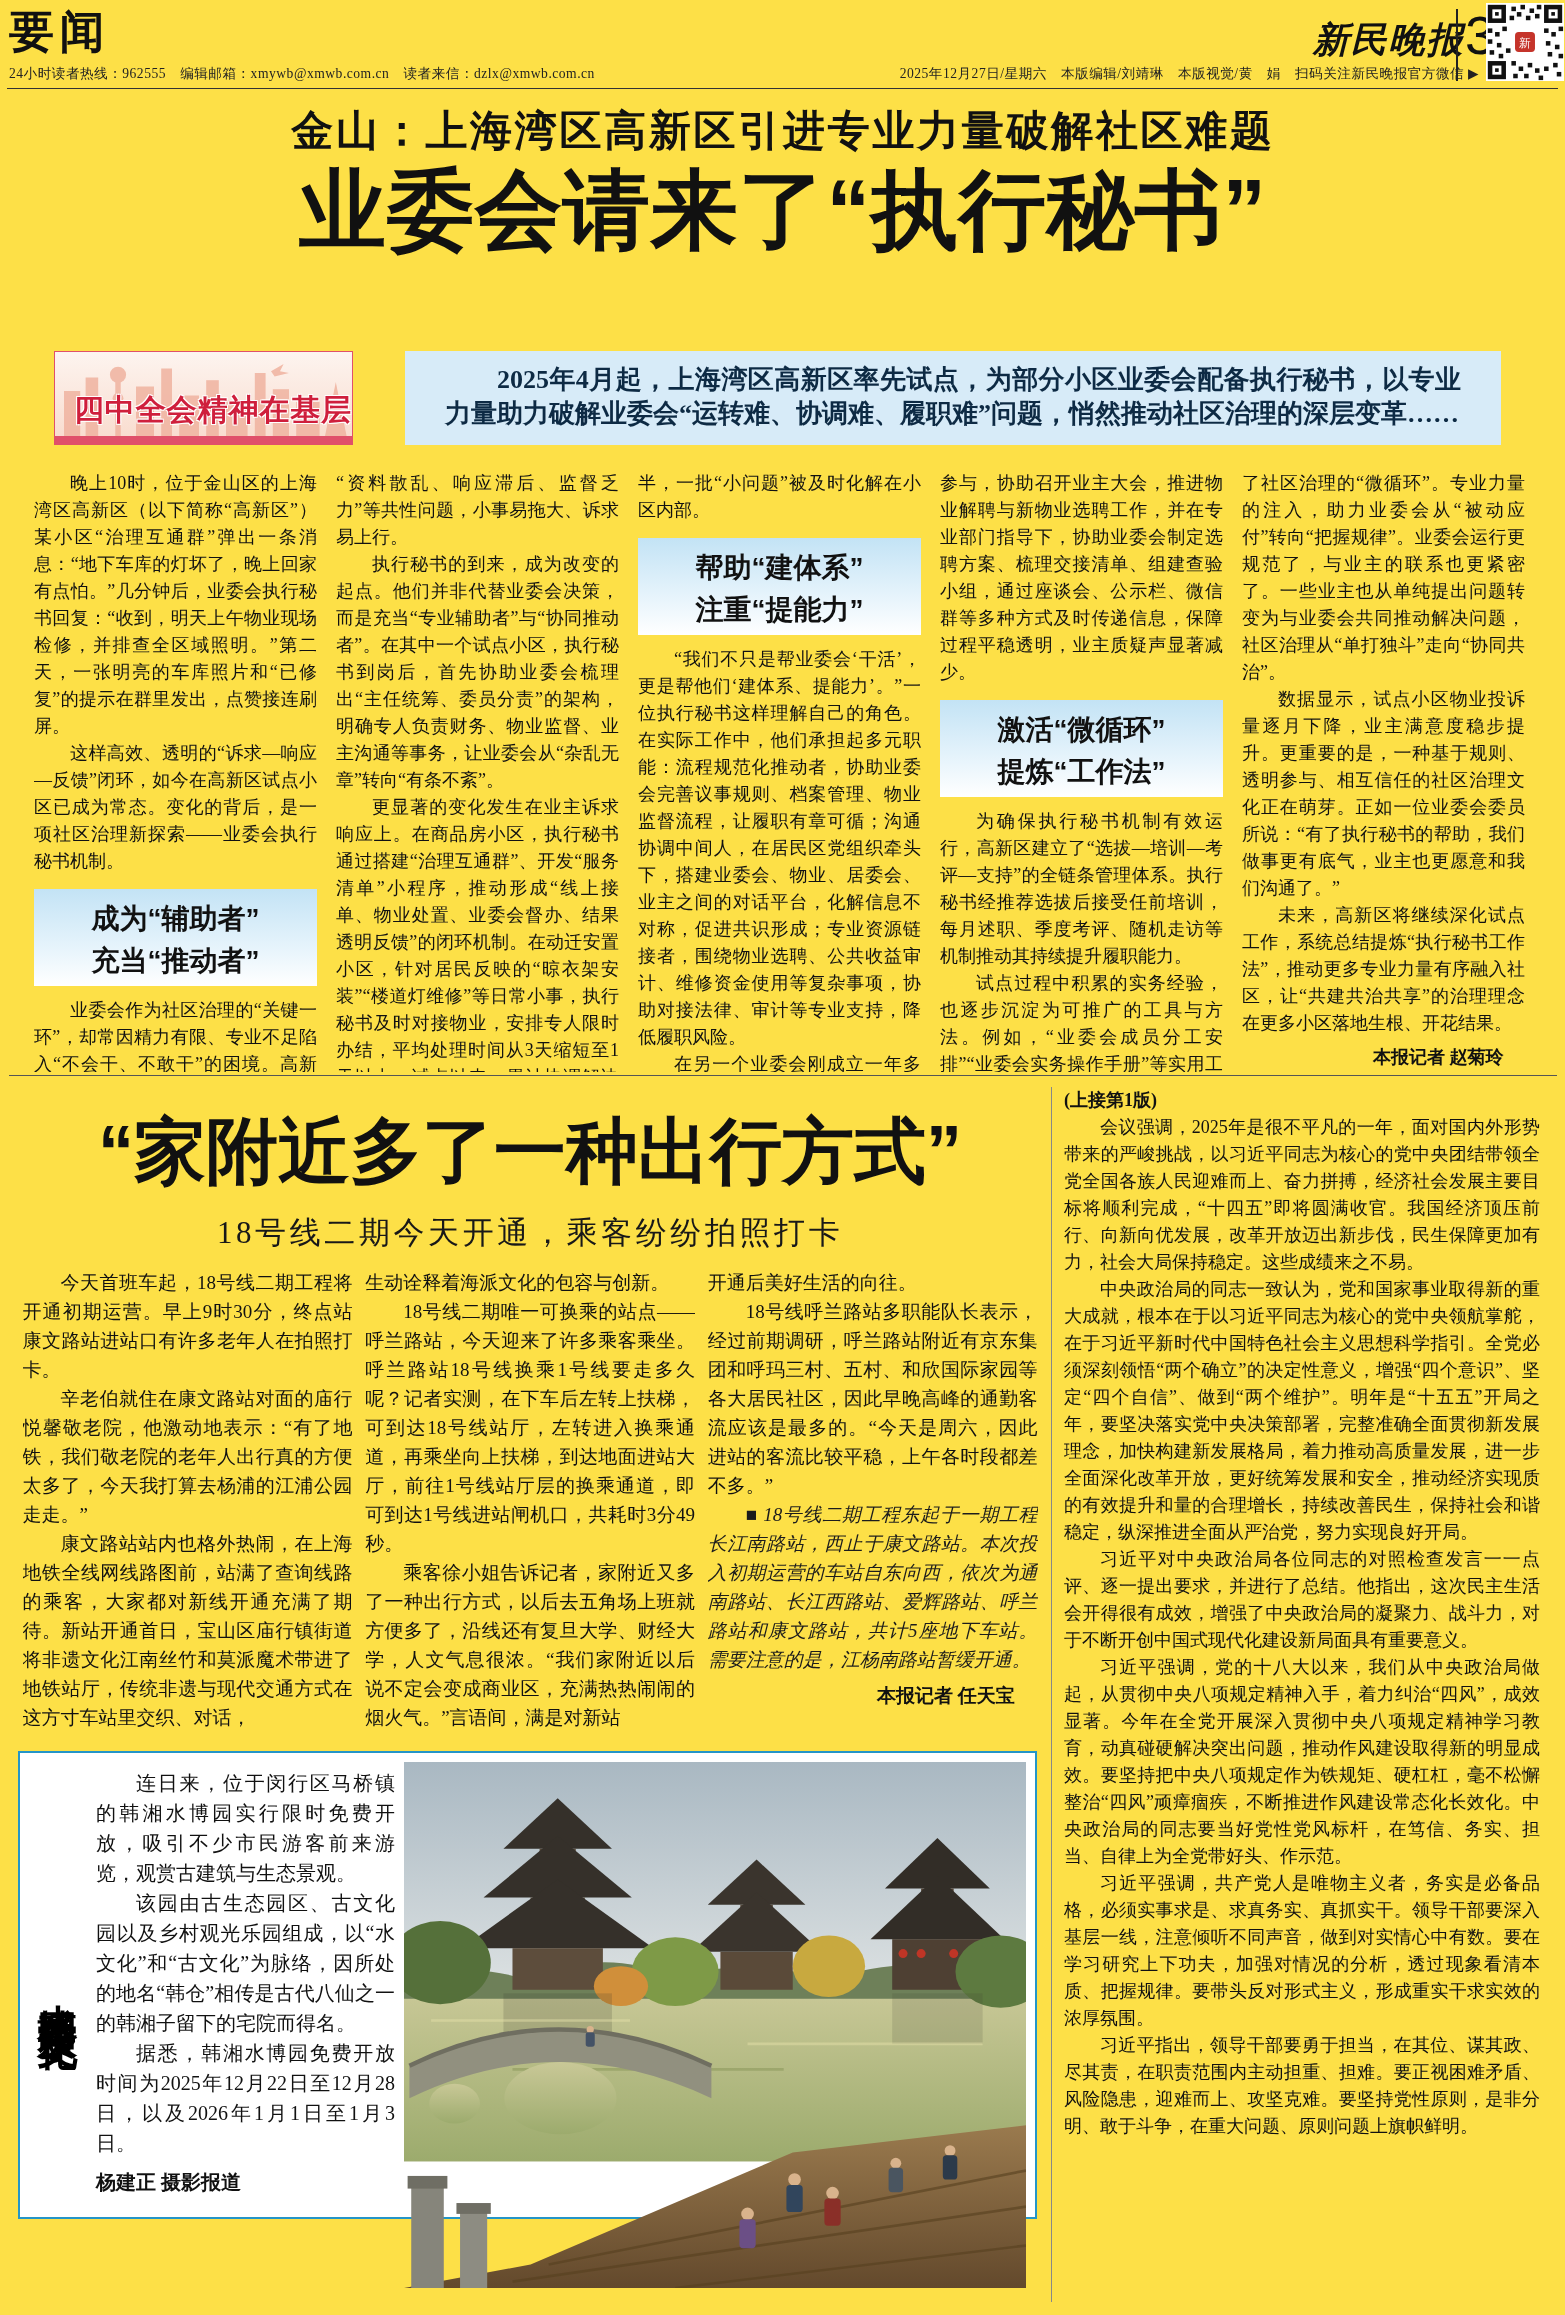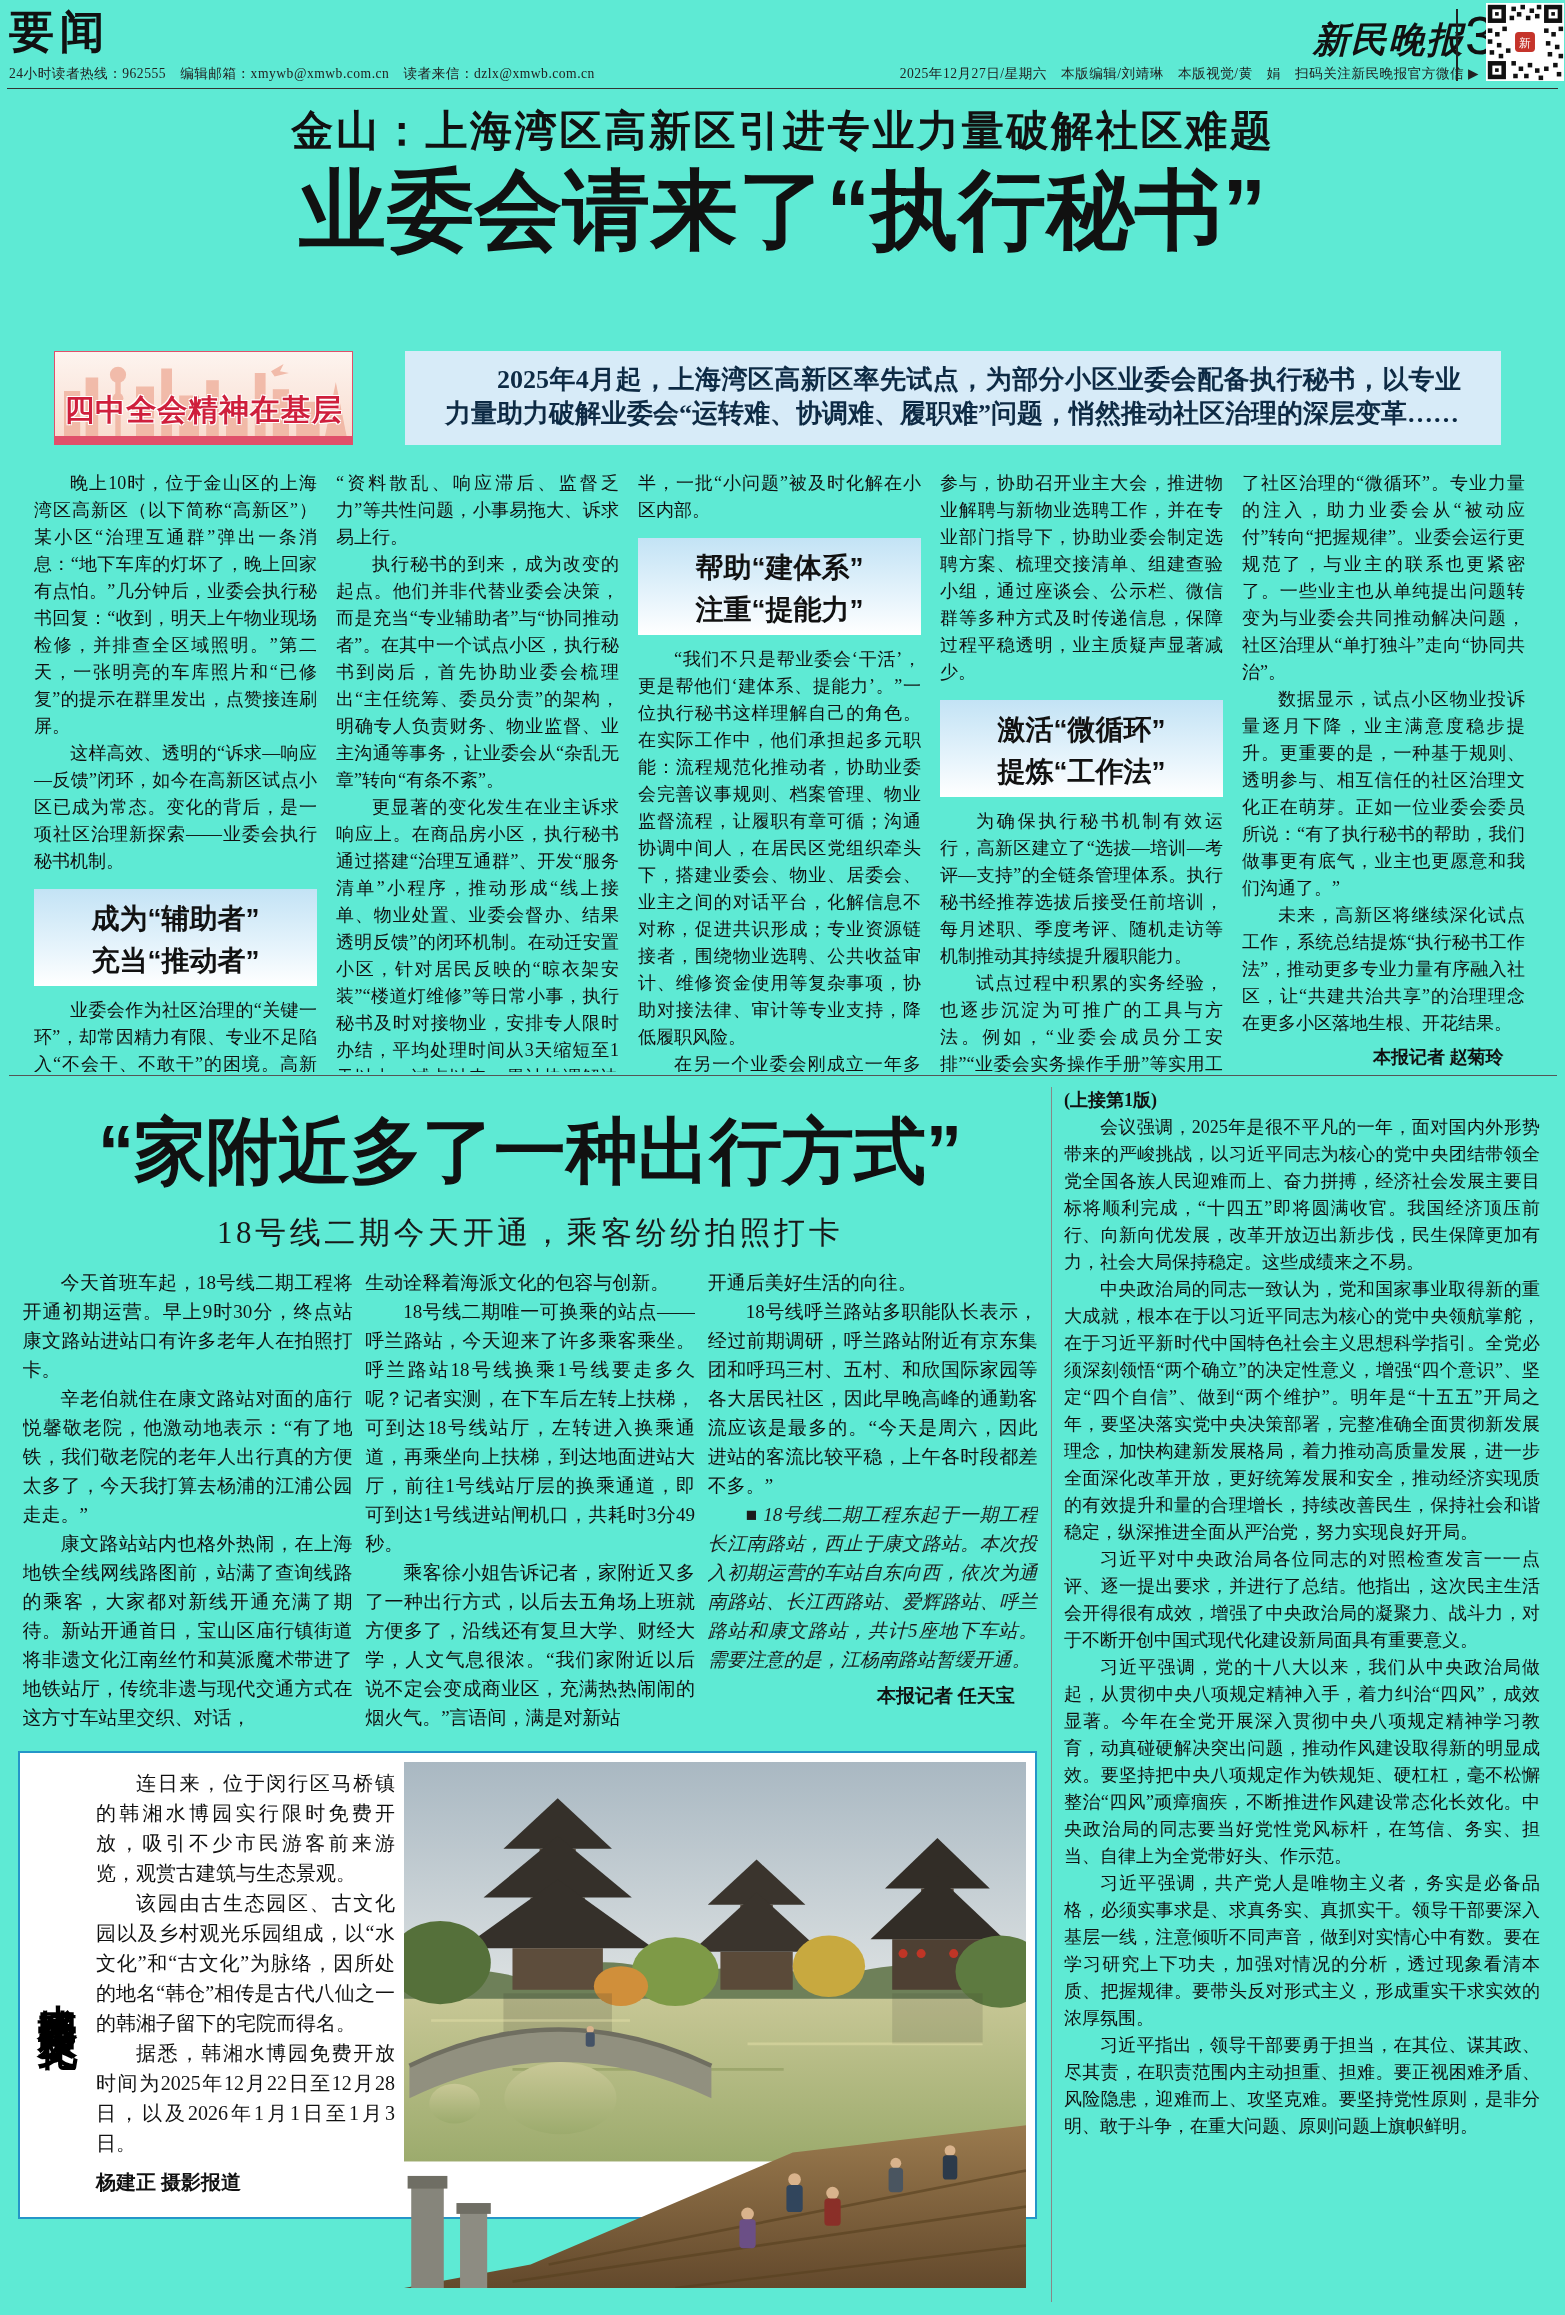--- a/index.html
+++ b/index.html
@@ -1,17 +1,17 @@
 <!DOCTYPE html>
 <html style="font-size:14.5px"><head>
 <meta charset="utf-8">
 <title>新民晚报 要闻</title>
 <style>
   html,body{margin:0;padding:0;background:#e8e8e4;}
-  .page{position:relative;width:1566px;height:2316px;background:#5eead4;margin:0 auto;
+  .page{position:relative;width:1566px;height:2316px;background:#fde047;margin:0 auto;
         font-family:"Liberation Serif","DejaVu Serif",serif;color:#111;overflow:hidden;}
   .abs{position:absolute;}
 
   
   .section-title{left:9px;top:1.8px;font-family:"Liberation Sans","DejaVu Sans",sans-serif;
                  font-size:45px;font-weight:900;letter-spacing:5.4px;}
   .masthead{left:1313px;top:16.3px;font-size:36px;font-weight:900;font-style:italic;
             font-family:"Liberation Serif","DejaVu Serif",serif;letter-spacing:1.8px;}
   .head-divider{left:1456px;top:9px;width:1.8px;height:72px;background:#222;}
   .page-number{left:1465px;top:3.6px;font-size:54px;font-family:"Liberation Sans","DejaVu Sans",sans-serif;}
@@ -22,21 +22,21 @@
 
   
   .kicker{left:0;top:103px;width:1566px;text-align:center;font-size:42px;font-weight:700;
           font-family:"Liberation Sans","DejaVu Sans",sans-serif;letter-spacing:2.7px;}
   .headline1{left:0;top:152px;width:1566px;text-align:center;font-size:87px;font-weight:900;
              font-family:"Liberation Sans","DejaVu Sans",sans-serif;letter-spacing:0.9px;}
   .badge{left:54px;top:351px;width:299px;height:94px;box-sizing:border-box;
          border:1.8px solid #e0506a;border-bottom:9px solid #e0506a;
          background:linear-gradient(180deg,#fdf4ef 0%,#f9ddd0 100%);overflow:hidden;}
   .badge-sky{position:absolute;left:0;bottom:0;width:100%;height:81px;}
-  .badge-text{position:absolute;left:0;bottom:5.4px;width:100%;text-align:center;
+  .badge-text{position:absolute;left:0;bottom:5.4px;width:100%;text-align:right;
               font-family:Liberation Mono, monospace;font-weight:900;font-size:30px;
               color:#cf1f3c;letter-spacing:0.9px;
               text-shadow:0.9px 0.9px 0 #fff,-0.9px -0.9px 0 #fff,0.9px -0.9px 0 #fff,-0.9px 0.9px 0 #fff;}
   .lead-box{left:405px;top:351px;width:1096px;height:94px;box-sizing:border-box;background:#d7ebf8;
             padding:11.8px 40px;font-size:26px;line-height:34px;color:#0d2a44;font-weight:600;
             text-align:justify;text-indent:2em;}
   .a1-cols{left:34px;top:470px;width:1491px;height:602px;display:flex;gap:19px;}
   .newscol{flex:1;overflow:hidden;font-size:18px;line-height:27px;text-align:justify;}
 
   

